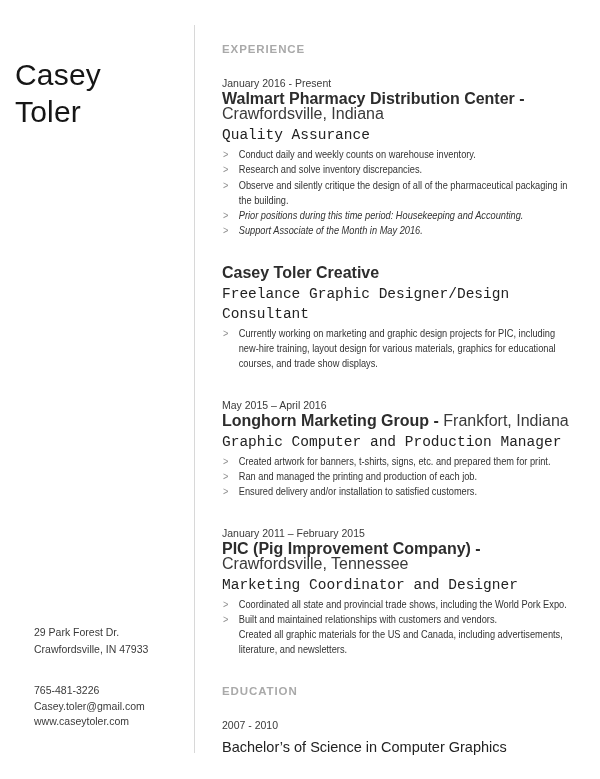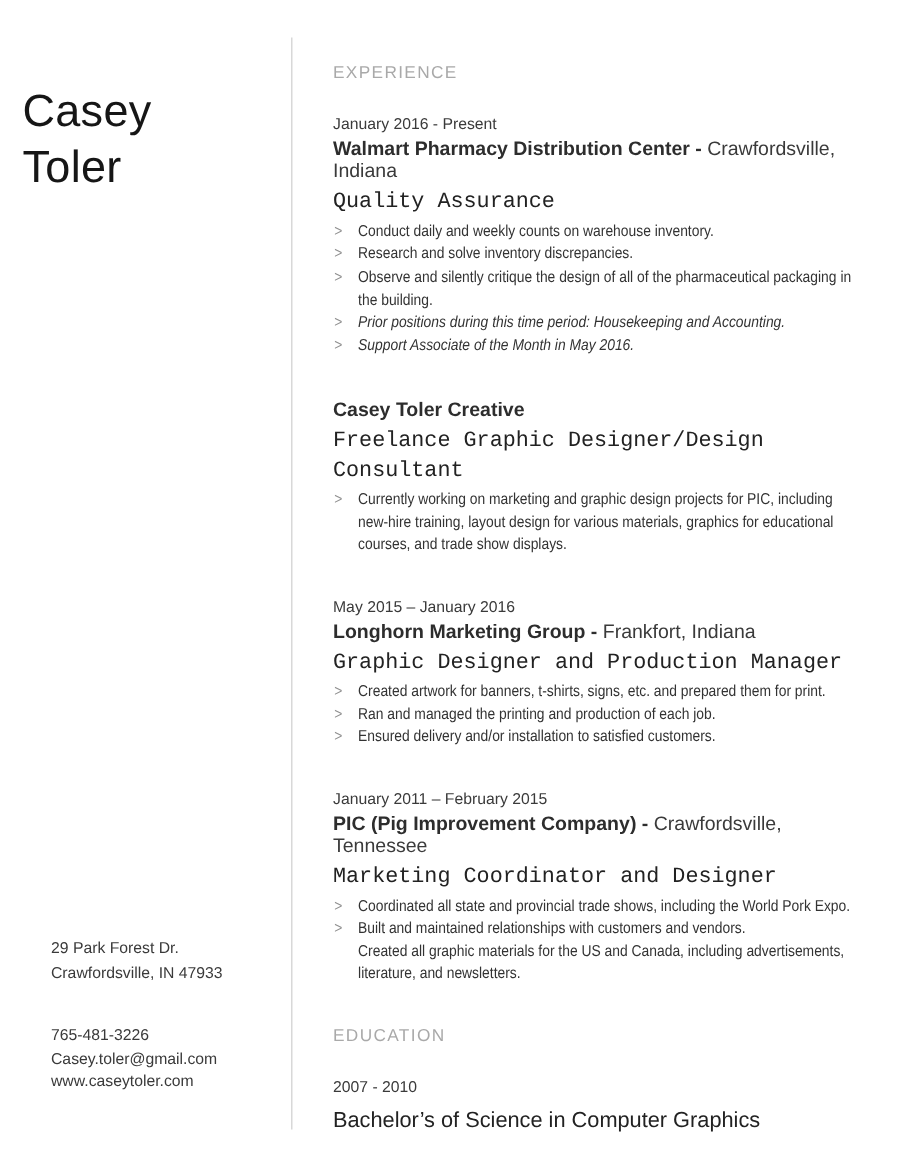--- a/index.html
+++ b/index.html
@@ -32,25 +32,25 @@
   
   .divider {
     position: absolute; left: 194px; top: 25px;
     width: 1px; height: 728px; background: #d8d8d8;
   }
 
   
   .main { position: absolute; left: 222px; top: 42px; width: 352px; }
   .section-title {
     font-size: 11.5px; line-height: 14px; letter-spacing: 0.9px;
-    color: #a9a9a9; font-weight: 400; margin: 0 0 20px 0;
+    color: #a9a9a9; font-weight: 700; margin: 0 0 20px 0;
   }
   .job { margin-bottom: 26px; }
   .dates { font-size: 10.5px; line-height: 15px; color: #3a3a3a; }
-  .company-line { font-size: 13px; line-height: 15px; color: #3a3a3a; }
+  .company-line { font-size: 16px; line-height: 15px; color: #3a3a3a; }
   .company { font-weight: 700; color: #2d2d2d; }
   .role {
     font-size: 14.5px; line-height: 20px; font-weight: 400;
     color: #222222; margin: 4px 0 2px 0; font-family: Liberation Mono, monospace;
   }
   .bullets {
     list-style: none; margin: 0; padding: 0;
     font-size: 10.5px; line-height: 15.3px; color: #333333;
     width: 400px; transform: scaleX(0.88); transform-origin: 0 0;
   }
@@ -108,23 +108,23 @@
 
     <section class="job">
       <div class="company-line"><span class="company">Casey Toler Creative</span><span class="loc"></span></div>
       <h2 class="role">Freelance Graphic Designer/Design Consultant</h2>
       <ul class="bullets">
         <li><span class="bm">&gt;</span><span class="bt">Currently working on marketing and graphic design projects for PIC, including new-hire training, layout design for various materials, graphics for educational courses, and trade show displays.</span></li>
       </ul>
     </section>
 
     <section class="job">
-      <div class="dates">May 2015 – January 2016</div>
+      <div class="dates">May 2015 – April 2016</div>
       <div class="company-line"><span class="company">Longhorn Marketing Group - </span><span class="loc">Frankfort, Indiana</span></div>
-      <h2 class="role">Graphic Designer and Production Manager</h2>
+      <h2 class="role">Graphic Computer and Production Manager</h2>
       <ul class="bullets">
         <li><span class="bm">&gt;</span><span class="bt">Created artwork for banners, t-shirts, signs, etc. and prepared them for print.</span></li>
         <li><span class="bm">&gt;</span><span class="bt">Ran and managed the printing and production of each job.</span></li>
         <li><span class="bm">&gt;</span><span class="bt">Ensured delivery and/or installation to satisfied customers.</span></li>
       </ul>
     </section>
 
     <section class="job">
       <div class="dates">January 2011 – February 2015</div>
       <div class="company-line"><span class="company">PIC (Pig Improvement Company) - </span><span class="loc">Crawfordsville, Tennessee</span></div>

